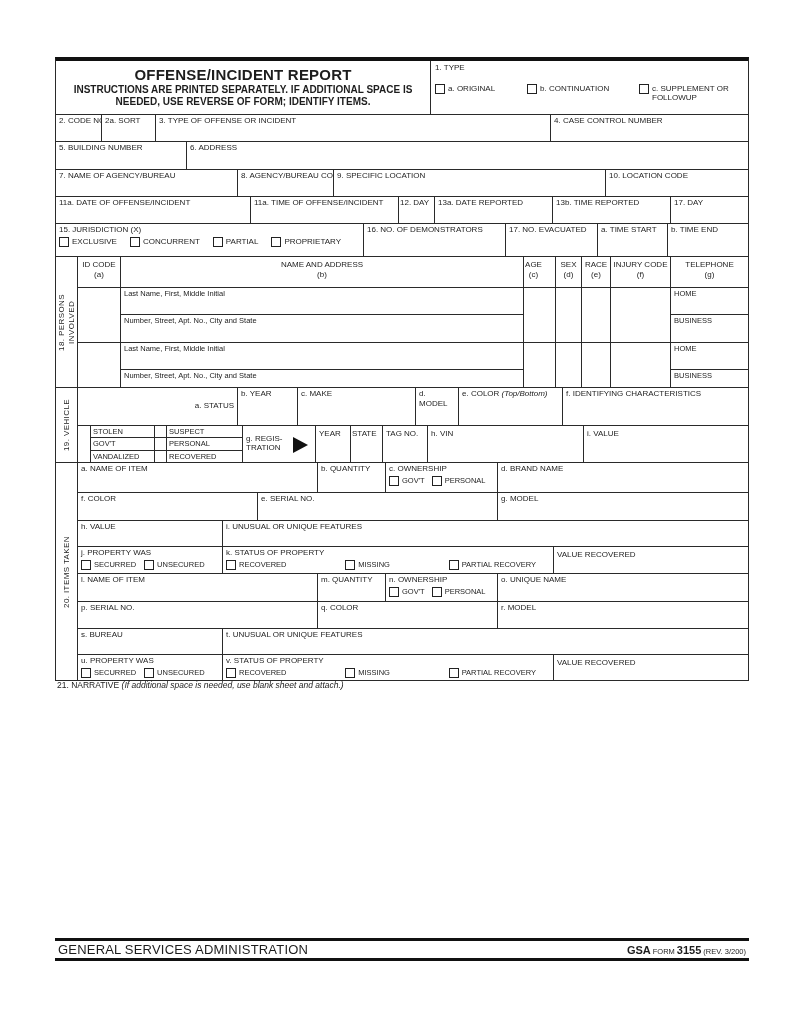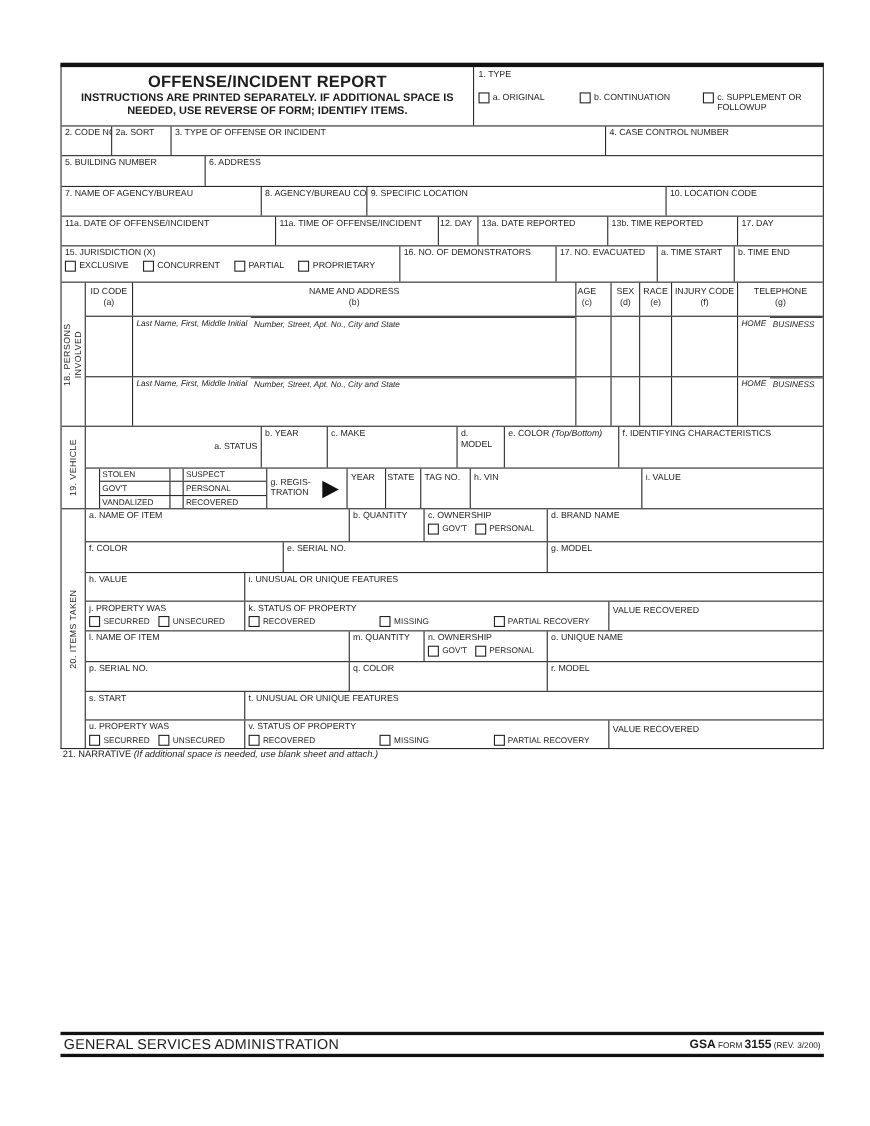--- a/index.html
+++ b/index.html
@@ -17,21 +17,21 @@
   .title { font-size: 15px; font-weight: bold; letter-spacing: 0.2px; }
   .instructions { font-size: 10px; font-weight: bold; line-height: 1.18; padding: 1px 8px 0 8px; }
   .type-cell { flex: 1; padding: 2px 4px; }
   .type-opts { display: flex; margin-top: 11px; }
   
   .section { display: flex; border-top: 1px solid #2a2a2a; }
   .strip { width: 22px; border-right: 1px solid #2a2a2a; display: flex; align-items: center; justify-content: center; flex: none; }
   .vert { writing-mode: vertical-rl; transform: rotate(180deg); font-size: 8px; letter-spacing: 0.4px; line-height: 10px; white-space: pre-line; text-align: center; }
   .col { flex: 1; display: flex; flex-direction: column; min-width: 0; }
   .hd { text-align: center; font-size: 8px; padding-top: 3px; }
-  .stack { display: flex; flex-direction: row; font-style: italic; }
+  .stack { display: flex; flex-direction: column; }
   .sub { font-size: 7.5px; padding: 1px 3px; }
   .bt { border-top: 1px solid #2a2a2a; }
   .center { display: flex; align-items: center; justify-content: flex-end; }
   
   .minitable { margin-left: 12px; width: 153px; height: 100%; display: flex; flex-direction: column; border-left: 1px solid #2a2a2a; }
   .mrow { flex: 1; display: flex; border-bottom: 1px solid #2a2a2a; }
   .mrow.lastm { border-bottom: none; }
   .mcell { font-size: 7.5px; padding: 1px 2px; border-right: 1px solid #2a2a2a; overflow: hidden; white-space: nowrap; }
   .arrow { position: absolute; right: 7px; top: 11px; width: 0; height: 0; border-top: 8px solid transparent; border-bottom: 8px solid transparent; border-left: 15px solid #111; }
   .cbline { display: flex; margin-top: 2px; align-items: center; }
@@ -332,21 +332,21 @@
           </div>
         </div>
         <div class="c last" style="flex:1"><span class="lbl">o. UNIQUE NAME</span></div>
       </div>
       <div class="bt" style="display:flex;height:27px">
         <div class="c" style="width:240px"><span class="lbl">p. SERIAL NO.</span></div>
         <div class="c" style="width:180px"><span class="lbl">q. COLOR</span></div>
         <div class="c last" style="flex:1"><span class="lbl">r. MODEL</span></div>
       </div>
       <div class="bt" style="display:flex;height:26px">
-        <div class="c" style="width:145px"><span class="lbl">s. START</span></div>
+        <div class="c" style="width:145px"><span class="lbl">s. BUREAU</span></div>
         <div class="c last" style="flex:1"><span class="lbl">t. UNUSUAL OR UNIQUE FEATURES</span></div>
       </div>
       <div class="bt" style="display:flex;flex:1">
         <div class="c" style="width:145px">
           <span class="lbl">u. PROPERTY WAS</span>
           <div class="cbline" style="gap:8px;font-size:7.5px">
             <span class="opt" style="font-size:7.5px">
                 <span class="cb"></span>
                 <span>SECURRED</span>
               </span>

